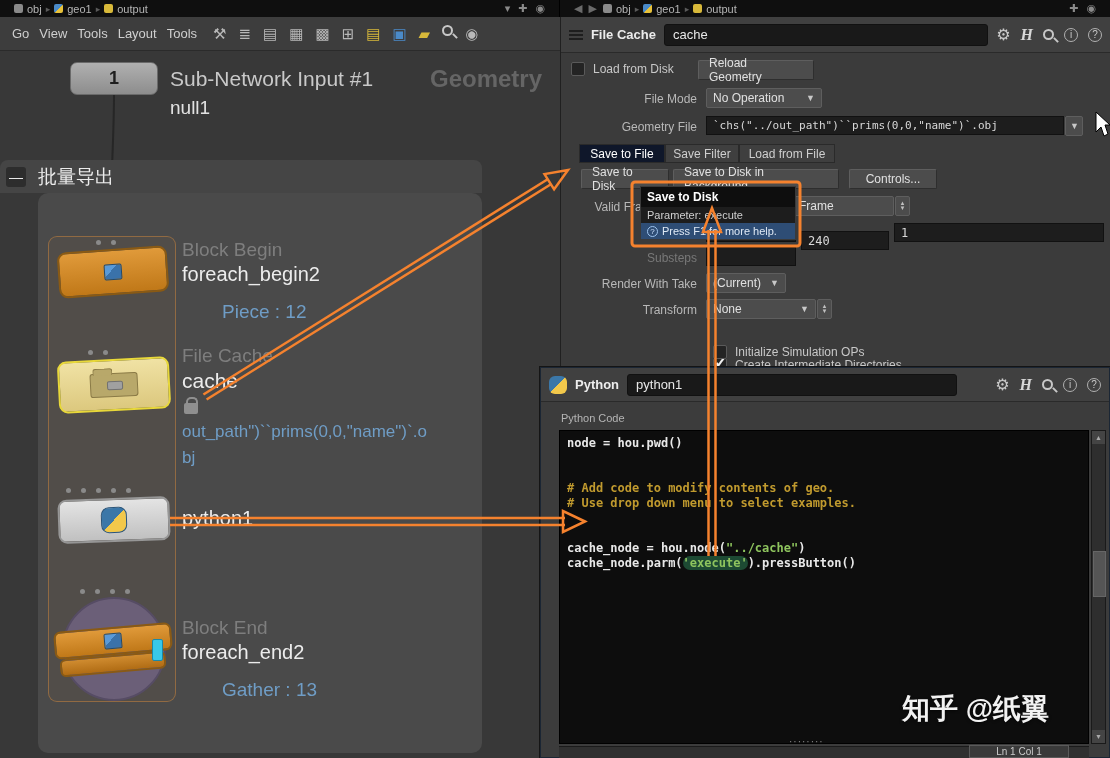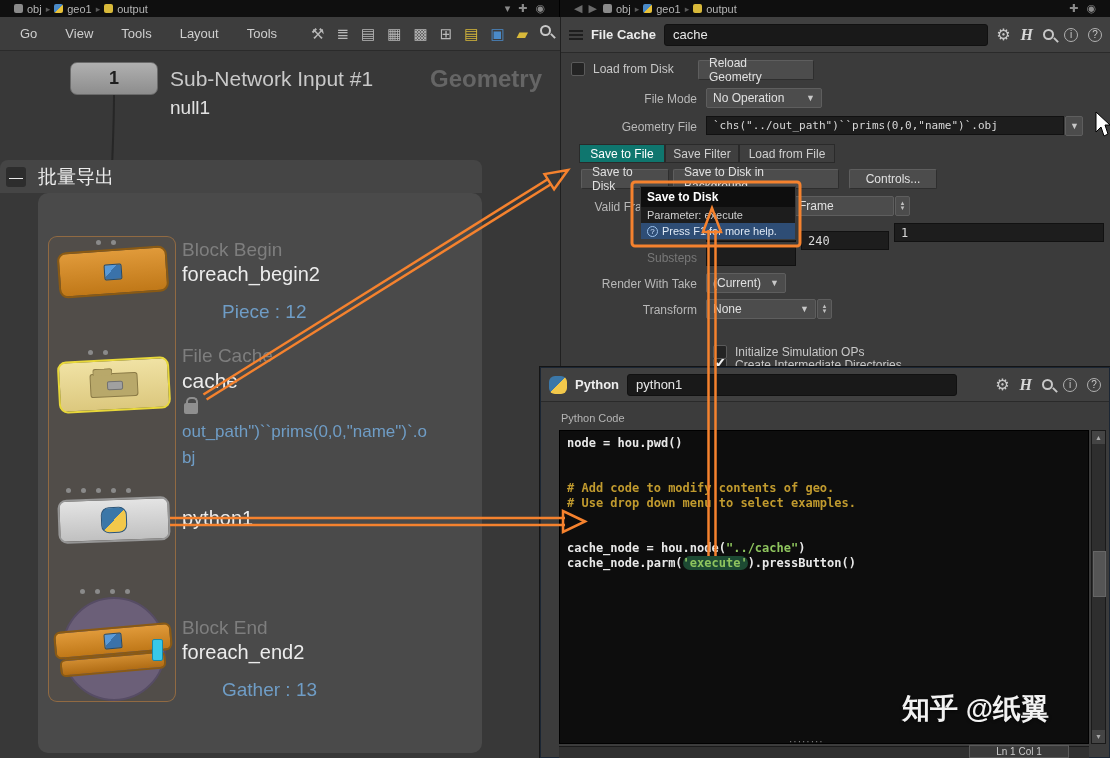--- a/index.html
+++ b/index.html
@@ -19,21 +19,21 @@
   .tb-cube { width:9px; height:9px; border-radius:2px; display:inline-block; }
   .cube-gray { background:#8a8a8a; }
   .cube-multi { background:linear-gradient(135deg,#4a8ac8 50%,#e8c23a 50%); }
   .cube-yellow { background:#d8b93a; }
   .tb-sep { color:#5a5a5a; font-size:9px; }
   .tb-end { margin-left:auto; display:flex; gap:8px; color:#8a8a8a; }
   .tb-arrows { color:#6a6a6a; letter-spacing:2px; }
 
   
   #menubar { left:0; top:17px; width:560px; height:34px; background:#3d3d3d;
-    border-bottom:1px solid #2b2b2b; display:flex; align-items:center; gap:28px; padding:0 20px;
+    border-bottom:1px solid #2b2b2b; display:flex; align-items:center; gap:10px; padding:0 12px;
     font-size:13px; color:#cfcfcf; }
   .menu-item { cursor:default; }
   .mb-icons { display:flex; gap:12px; margin-left:6px; font-family:"DejaVu Sans", sans-serif; font-size:15px; color:#b8b8b8; }
   .ic-yellow { color:#d8b93a; } .ic-blue { color:#4a8ac8; }
   .css-magnifier { position:relative; width:11px; height:11px; border:2px solid #c8c8c8; border-radius:50%; display:inline-block; }
   .css-magnifier::after { content:""; position:absolute; left:8px; top:8px; width:6px; height:2px; background:#c8c8c8; transform:rotate(45deg); }
 
   #network { left:0; top:51px; width:560px; height:707px; background:#383838; overflow:hidden; }
 
   #input-node { left:70px; top:11px; width:88px; height:33px; border-radius:7px;
@@ -111,21 +111,21 @@
   .ddl { background:#4c4c4c; border:1px solid #5e5e5e; border-radius:2px; color:#e0e0e0; font-size:12px;
     height:20px; display:flex; align-items:center; padding:0 6px; gap:6px; }
   .ddl .arr { margin-left:auto; color:#c8c8c8; font-size:9px; }
   .spinner { width:15px; height:20px; background:#4c4c4c; border:1px solid #5e5e5e; border-radius:2px;
     display:flex; flex-direction:column; align-items:center; justify-content:center; font-size:6px; color:#c0c0c0; line-height:5px; }
   .chk { width:14px; height:14px; background:#242424; border:1px solid #5a5a5a; border-radius:2px; position:relative; }
   .chk.on::after { content:"✓"; position:absolute; left:0px; top:-6px; color:#f0f0f0; font-size:16px; font-weight:bold; }
   .clabel { font-size:12px; color:#c8c8c8; margin-left:8px; }
   .tab { position:absolute; top:0; height:19px; background:#3f3f3f; border:1px solid #2a2a2a;
     color:#cfcfcf; font-size:12px; display:flex; align-items:center; justify-content:center; }
-  .tab.active { background:#0f766e; color:#ffffff; }
+  .tab.active { background:#0f172a; color:#ffffff; }
 
   
   #tooltip { left:640px; top:186px; width:156px; background:#0e0e0e; border:1px solid #3a3a3a; z-index:30; }
   #tooltip .tt-title { font-size:12px; font-weight:bold; color:#ffffff; padding:3px 6px; }
   #tooltip .tt-param { font-size:11px; color:#cfcfcf; background:#1d1d1d; padding:2px 6px; }
   #tooltip .tt-help { font-size:11px; color:#dfe9f5; background:#2e4d75; padding:2px 6px; display:flex; align-items:center; gap:4px; }
   .tt-qicon { width:11px; height:11px; border-radius:50%; border:1px solid #9ec4ee; color:#cfe2ff; font-size:8px;
     display:flex; align-items:center; justify-content:center; flex:none; }
 
   

